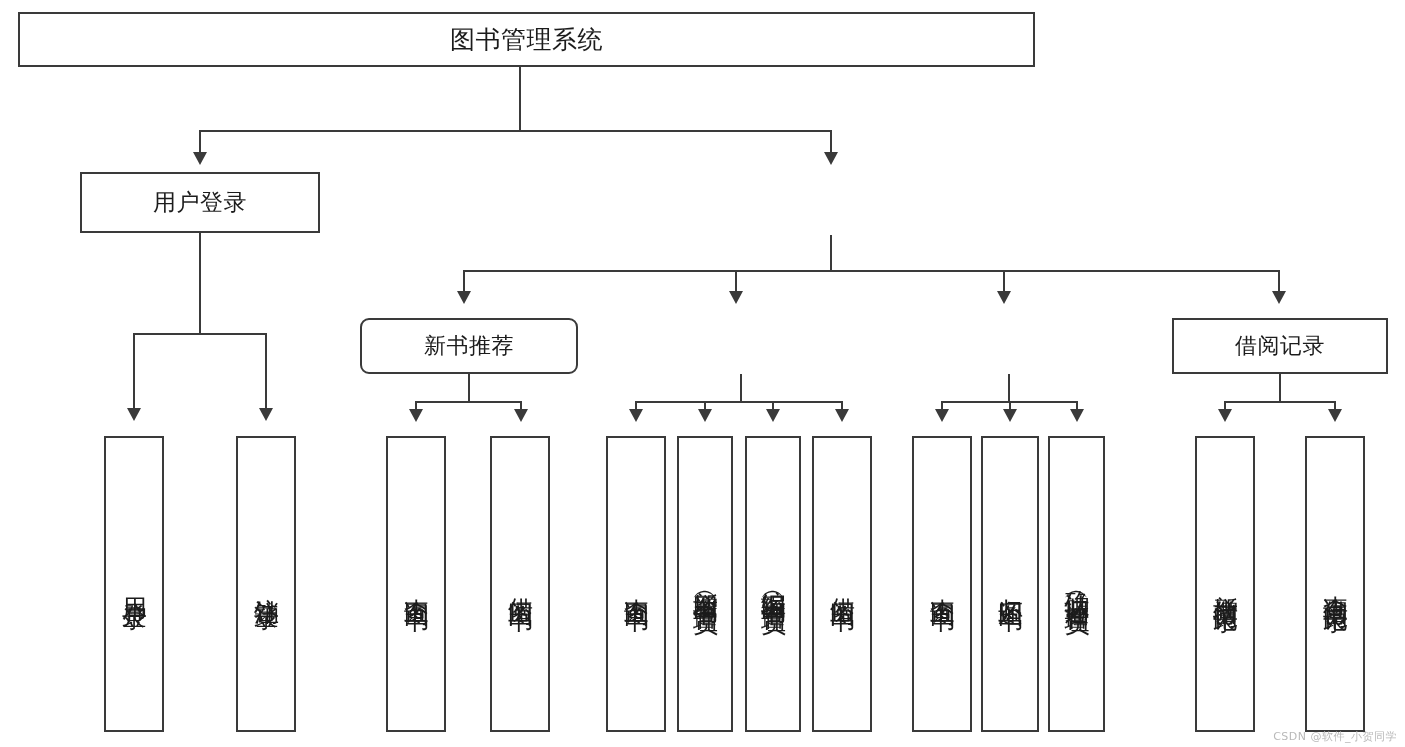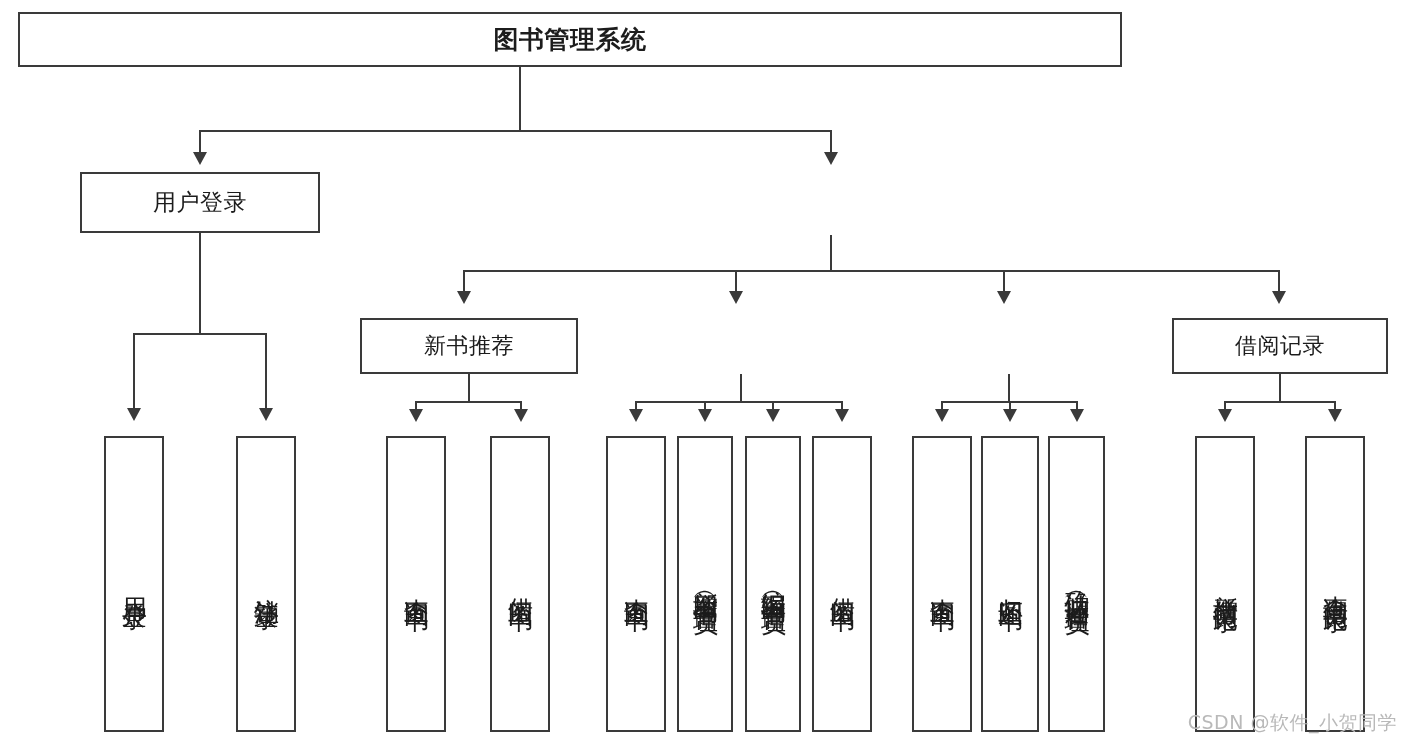--- a/index.html
+++ b/index.html
@@ -59,34 +59,34 @@
     position:absolute;
     width:0;height:0;
     border-left:7px solid transparent;
     border-right:7px solid transparent;
     border-top:13px solid #3a3a3a;
   }
 
   
   #watermark{
     position:absolute;
-    right:8px;bottom:11px;
-    font-size:19px;
+    right:8px;bottom:3px;
+    font-size:11px;
     color:#b9b9b9;
     letter-spacing:0.5px;
     white-space:nowrap;
     user-select:none;
   }
 </style>
 </head>
 <body>
 
 <div id="diagram">
 
-  <div class="node root" style="left:18px;top:12px;width:1104px;height:55px;font-weight:bold;">
+  <div class="node root" style="left:18px;top:12px;width:1017px;height:55px;">
     <span class="lbl">图书管理系统</span>
   </div>
 
   <div class="ln v" style="left:519px;top:67px;width:2px;height:64px;"></div>
 
   <div class="ln h" style="left:199px;top:130px;width:632px;height:2px;"></div>
 
   <div class="ln v" style="left:199px;top:130px;width:2px;height:26px;"></div>
   <div class="arw" style="left:193px;top:152px;"></div>
   <div class="ln v" style="left:830px;top:130px;width:2px;height:26px;"></div>
@@ -112,21 +112,21 @@
 
   <div class="ln v" style="left:735px;top:270px;width:2px;height:25px;"></div>
   <div class="arw" style="left:729px;top:291px;"></div>
 
   <div class="ln v" style="left:1003px;top:270px;width:2px;height:25px;"></div>
   <div class="arw" style="left:997px;top:291px;"></div>
 
   <div class="ln v" style="left:1278px;top:270px;width:2px;height:25px;"></div>
   <div class="arw" style="left:1272px;top:291px;"></div>
 
-  <div class="node lvl2" style="left:360px;top:318px;width:218px;height:56px;">
+  <div class="node lvl2" style="left:360px;top:318px;width:218px;height:56px;border-radius:9px;">
     <span class="lbl">新书推荐</span>
   </div>
   <div class="node lvl2" style="left:1172px;top:318px;width:216px;height:56px;">
     <span class="lbl">借阅记录</span>
   </div>
 
   <div class="ln v" style="left:468px;top:374px;width:2px;height:29px;"></div>
   <div class="ln h" style="left:415px;top:401px;width:107px;height:2px;"></div>
   <div class="ln v" style="left:415px;top:401px;width:2px;height:12px;"></div>
   <div class="arw" style="left:409px;top:409px;"></div>

